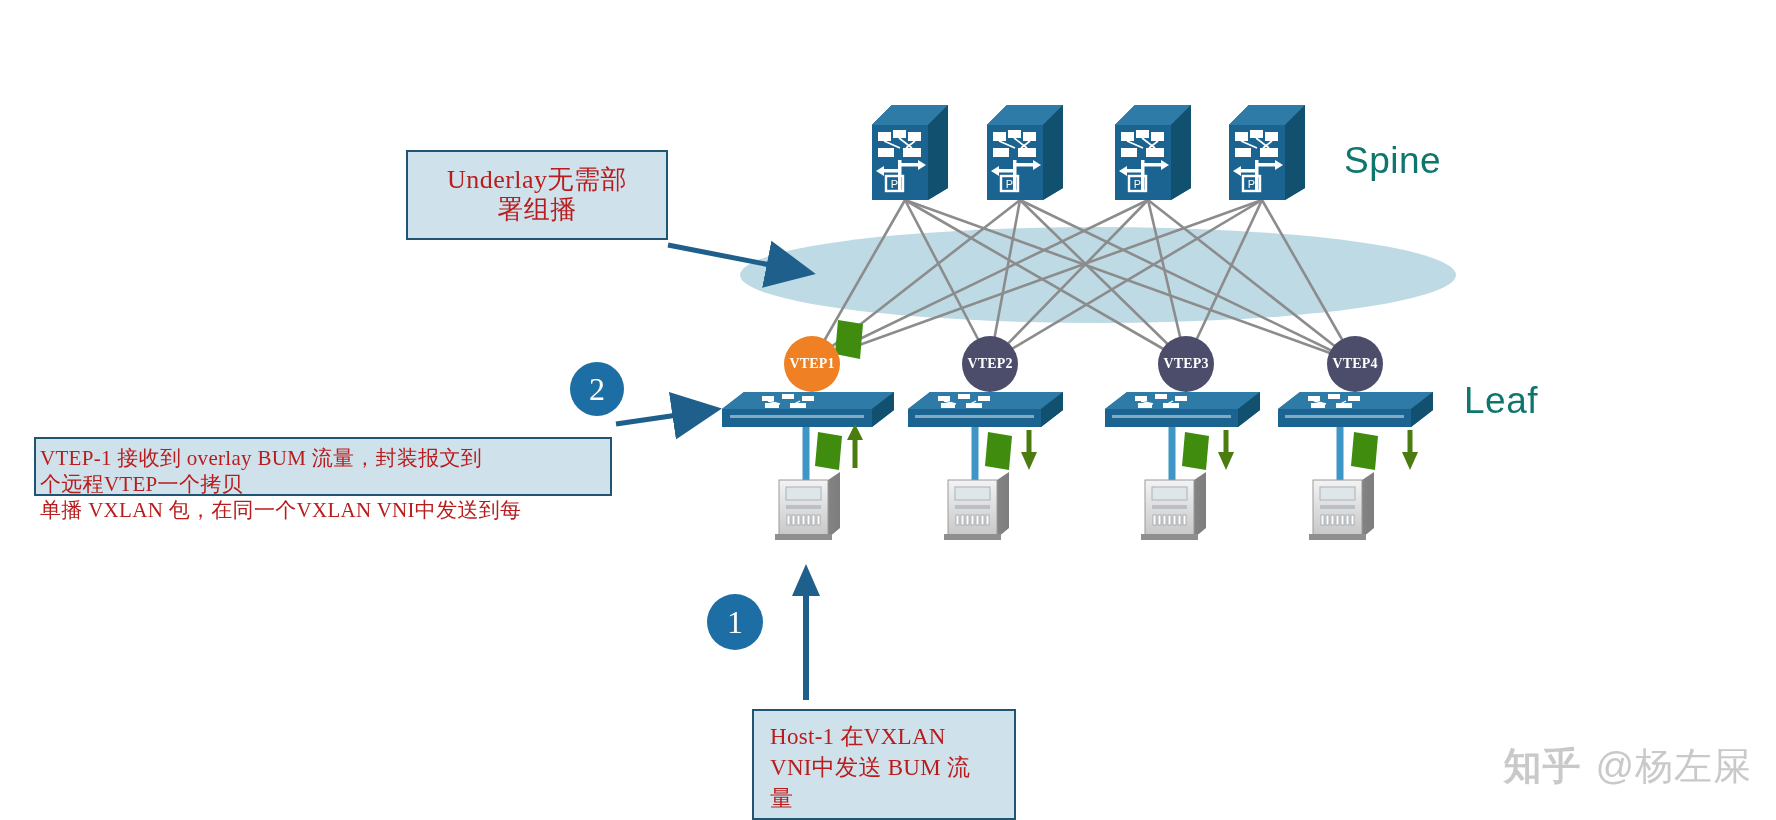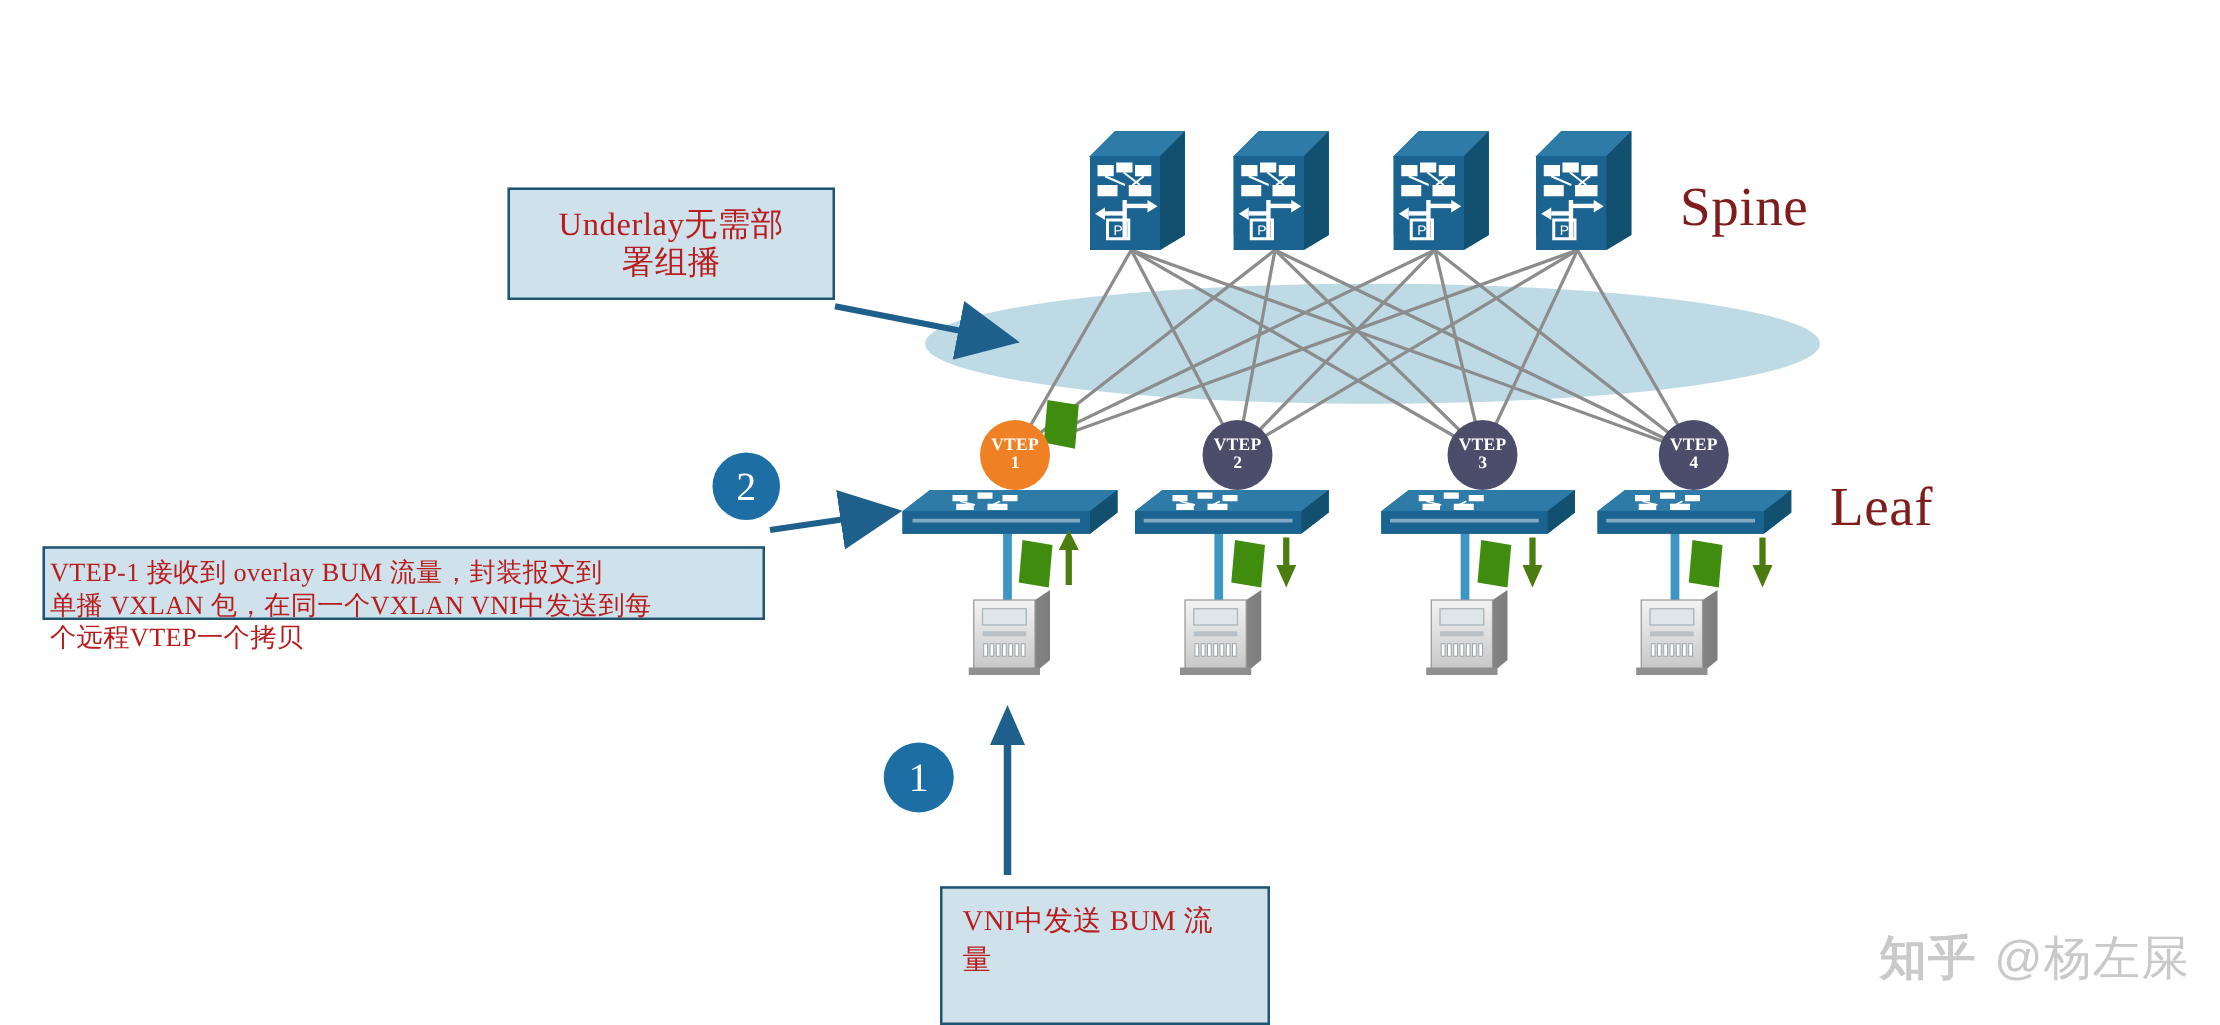--- a/index.html
+++ b/index.html
@@ -45,31 +45,31 @@
     background:#1c6ea4;color:#ffffff;
     display:flex;align-items:center;justify-content:center;
     font-family:"Liberation Serif", serif;
     font-size:32px;
   }
   #badge-2{left:570px;top:362px;width:54px;height:54px;}
   #badge-1{left:707px;top:594px;width:56px;height:56px;}
 
   
   .plane-label{
-    position:absolute;color:#7f1d1d;
-    font-size:44px;font-family:Liberation Serif, serif;
+    position:absolute;color:#0f766e;
+    font-size:37px;font-family:Liberation Sans, sans-serif;
     letter-spacing:.5px;
   }
   #label-spine{left:1344px;top:140px;}
   #label-leaf{left:1464px;top:380px;}
 
   
   .vtep{
     position:absolute;width:56px;height:56px;border-radius:50%;
-    display:flex;flex-direction:column;align-items:center;justify-content:center;
+    display:flex;align-items:center;justify-content:center;
     color:#ffffff;font-family:"Liberation Serif", serif;
     font-weight:bold;line-height:1.02;
   }
   .vtep .t{font-size:14px;letter-spacing:.2px;}
   .vtep .n{font-size:14px;}
 
   
   #watermark{
     position:absolute;right:24px;bottom:28px;
     color:#c9c9c9;font-size:38px;letter-spacing:1px;
@@ -438,26 +438,27 @@
 
   <div class="callout" id="callout-underlay">
     <div class="txt">
       <div>Underlay无需部</div>
       <div>署组播</div>
     </div>
   </div>
 
   <div class="callout" id="callout-vtep1">
     <div>VTEP-1 接收到 overlay BUM 流量，封装报文到</div>
+    <div>个远程VTEP一个拷贝</div>
     <div>单播 VXLAN 包，在同一个VXLAN VNI中发送到每</div>
-    <div>个远程VTEP一个拷贝</div>
   </div>
   <div class="badge" id="badge-2">2</div>
 
   <div class="callout" id="callout-host1">
+    <div>Host-1 在VXLAN</div>
     <div>VNI中发送 BUM 流</div>
     <div>量</div>
   </div>
   <div class="badge" id="badge-1">1</div>
 
   <div id="watermark">
     <span class="zh">知乎</span>
     <span class="author">@杨左屎</span>
   </div>
 

